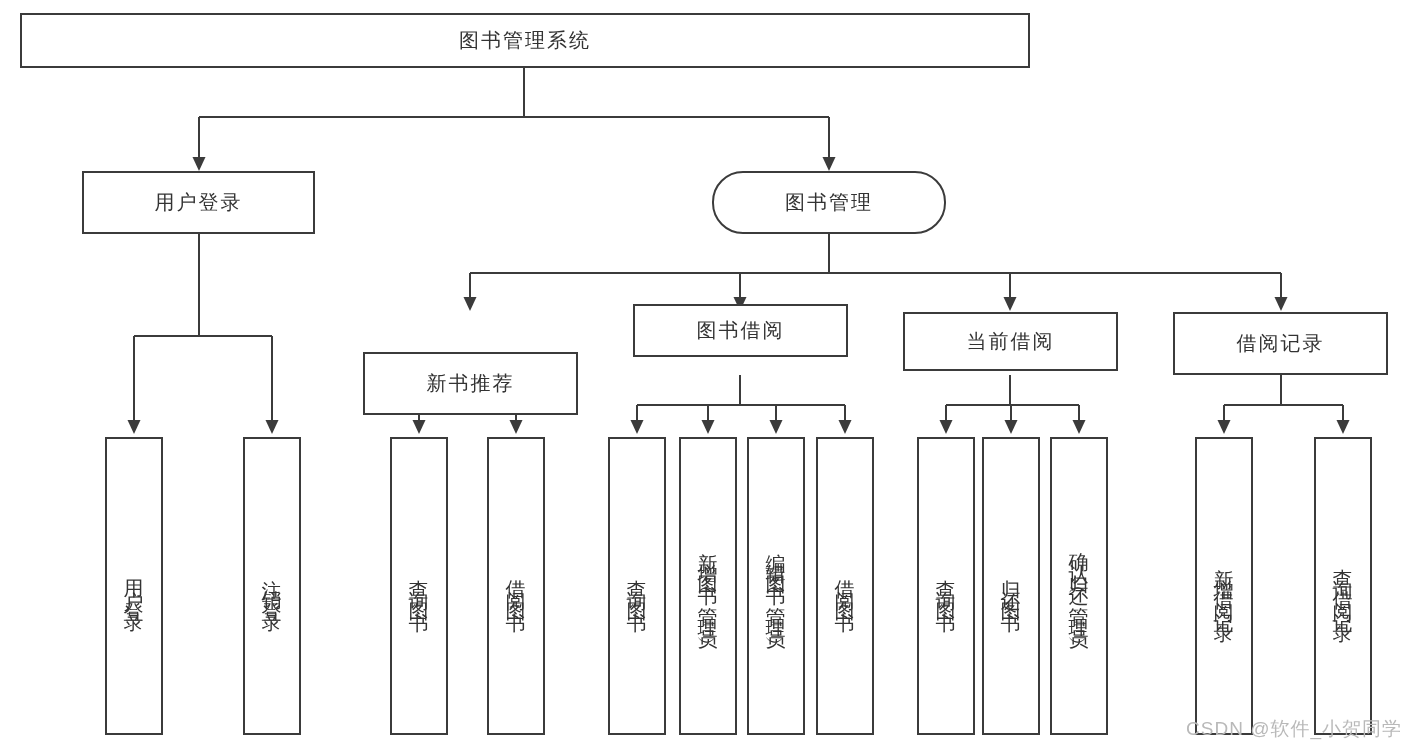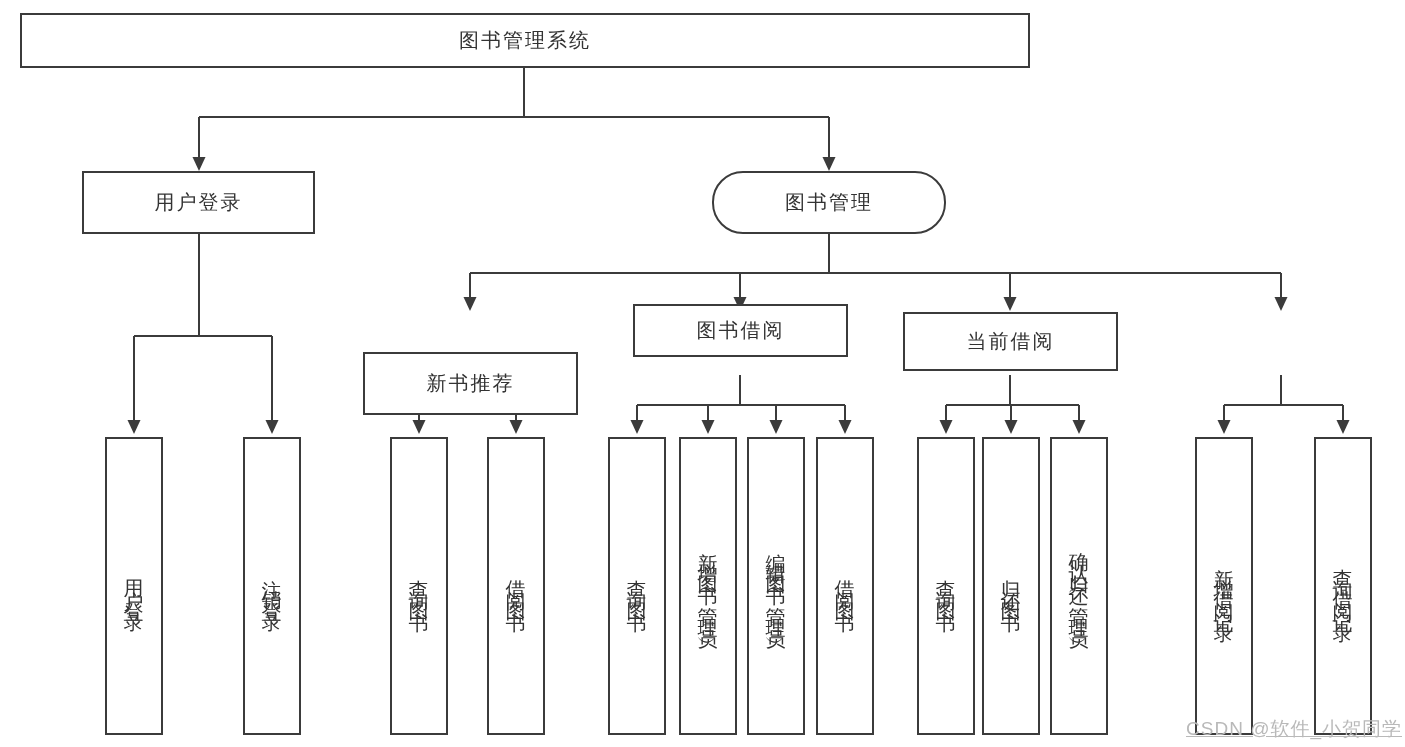--- a/index.html
+++ b/index.html
@@ -37,21 +37,20 @@
   }
   .v-box span{display:block;}
   .watermark{
     position:absolute;
     right:3px;bottom:5px;
     font-size:19px;
     letter-spacing:1px;
     color:var(--watermark);
     white-space:nowrap;
     z-index:5;
-    text-decoration:underline;
   }
 </style>
 </head>
 <body>
 
 <div class="canvas">
 
   <svg class="wires" viewBox="0 0 1405 747" xmlns="http://www.w3.org/2000/svg">
 
     <path d="M524 68 V117 M199 117 H829 M199 117 V160 M829 117 V160"></path>
@@ -101,20 +100,23 @@
 
   <div class="box h-box" style="left:363px;top:312px;width:215px;height:63px;margin-top:40px;">
     <span>新书推荐</span>
   </div>
   <div class="box h-box" style="left:633px;top:304px;width:215px;height:53px;">
     <span>图书借阅</span>
   </div>
   <div class="box h-box" style="left:903px;top:312px;width:215px;height:59px;">
     <span>当前借阅</span>
   </div>
+  <div class="box h-box" style="left:1173px;top:312px;width:215px;height:63px;">
+    <span>借阅记录</span>
+  </div>
 
   <div class="box v-box" style="left:105px;top:437px;width:58px;height:298px;">
     <span>用户登录</span>
   </div>
   <div class="box v-box" style="left:243px;top:437px;width:58px;height:298px;">
     <span>注销登录</span>
   </div>
 
   <div class="box v-box" style="left:390px;top:437px;width:58px;height:298px;">
     <span>查询图书</span>

